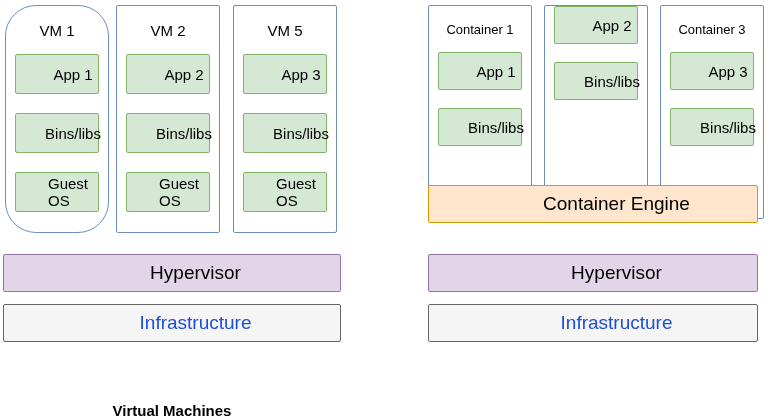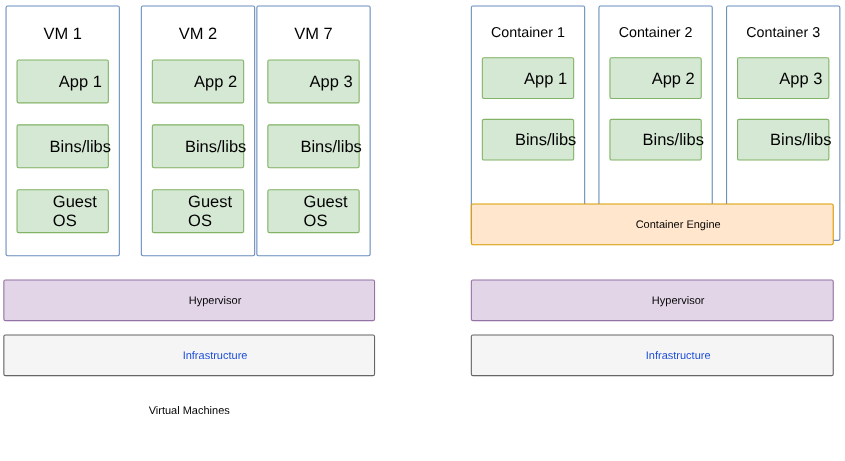--- a/index.html
+++ b/index.html
@@ -54,36 +54,36 @@
     justify-content: center;
     font-size: 15px;
     padding-left: 32px;
   }
   .container-col .inner-box {
     height: 38px;
     margin-bottom: 18px;
   }
 
   
-  .pos-vm-1 { left: 5px; }
-  .pos-vm-2 { left: 128px; }
+  .pos-vm-1 { left: 5px; border-radius: 31px; }
+  .pos-vm-2 { left: 116px; }
   .pos-vm-3 { left: 233px; }
   .pos-ct-1 { left: 428px; }
   .pos-ct-2 { left: 544px; }
   .pos-ct-3 { left: 660px; }
 
   
   .bar {
     position: absolute;
     height: 38px;
     box-sizing: border-box;
     display: flex;
     align-items: center;
     justify-content: center;
-    font-size: 10px;
+    font-size: 19px;
     border-radius: 2px;
     padding-left: 47px;
   }
   .bar.purple {
     background: var(--purple-fill, #e1d5e7);
     border: 1px solid var(--purple-border, #9673a6);
   }
   .bar.gray {
     background: var(--gray-fill, #f5f5f5);
     border: 1px solid var(--gray-border, #666666);
@@ -96,27 +96,27 @@
 
   .left-span  { left: 3px;   width: 338px; }
   .right-span { left: 428px; width: 330px; }
 
   .row-engine     { top: 185px; }
   .row-hypervisor { top: 254px; }
   .row-infra      { top: 304px; }
 
   .group-label {
     position: absolute;
-    top: 363px;
+    top: 400px;
     height: 20px;
     display: flex;
     align-items: center;
     justify-content: center;
-    font-size: 10px;
-    font-weight: normal;
+    font-size: 15px;
+    font-weight: bold;
   }
 </style>
 </head>
 <body>
 
 <div class="canvas">
 
   <div class="col vm-col pos-vm-1">
     <div class="col-title">VM 1</div>
     <div class="inner-box">App 1</div>
@@ -125,38 +125,37 @@
   </div>
 
   <div class="col vm-col pos-vm-2">
     <div class="col-title">VM 2</div>
     <div class="inner-box">App 2</div>
     <div class="inner-box">Bins/libs</div>
     <div class="inner-box">Guest OS</div>
   </div>
 
   <div class="col vm-col pos-vm-3">
-    <div class="col-title">VM 7</div>
+    <div class="col-title">VM 5</div>
     <div class="inner-box">App 3</div>
     <div class="inner-box">Bins/libs</div>
     <div class="inner-box">Guest OS</div>
   </div>
 
   <div class="bar purple left-span row-hypervisor">Hypervisor</div>
   <div class="bar gray left-span row-infra">Infrastructure</div>
   <div class="group-label left-span">Virtual Machines</div>
 
   <div class="col container-col pos-ct-1">
     <div class="col-title">Container 1</div>
     <div class="inner-box">App 1</div>
     <div class="inner-box">Bins/libs</div>
   </div>
 
   <div class="col container-col pos-ct-2">
-    <div class="col-title">Container 2</div>
     <div class="inner-box">App 2</div>
     <div class="inner-box">Bins/libs</div>
   </div>
 
   <div class="col container-col pos-ct-3">
     <div class="col-title">Container 3</div>
     <div class="inner-box">App 3</div>
     <div class="inner-box">Bins/libs</div>
   </div>
 

